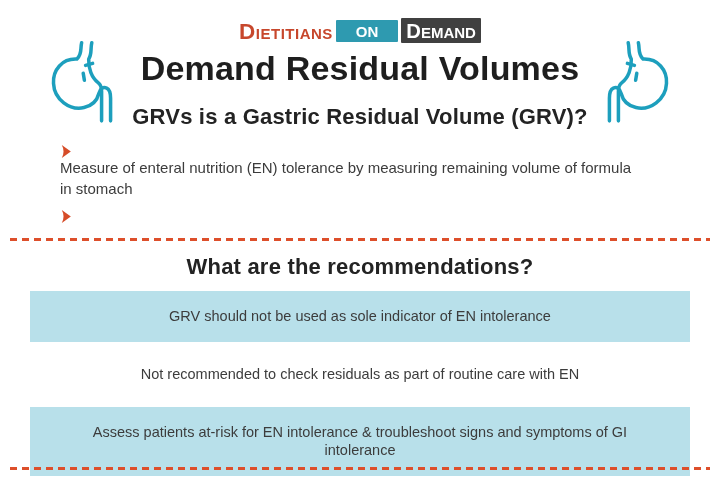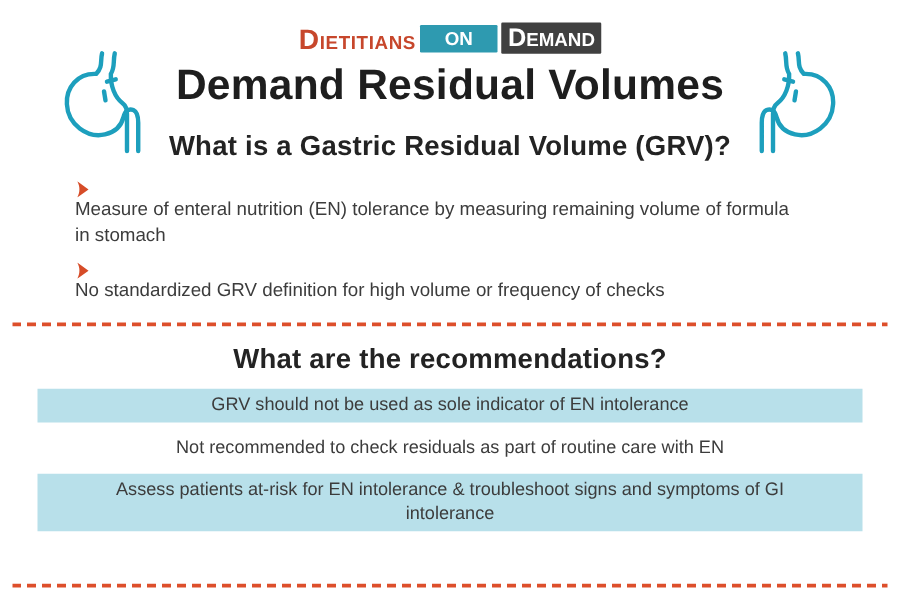--- a/index.html
+++ b/index.html
@@ -60,21 +60,21 @@
   .divider{
     height:3px; margin:0 10px;
     background:repeating-linear-gradient(90deg,#dd4f2b 0 7px,transparent 7px 12px);
   }
   .divider.top{ margin-top:15px; }
   .divider.bottom{ position:absolute; left:10px; right:10px; bottom:10px; margin:0; }
   
   .rows{ width:660px; margin:11px auto 0; }
   .row{
     text-align:center; color:#3c3c3c; font-size:14.5px; line-height:1.3;
-    padding:4px 8px; margin-bottom:7px;
+    padding:16px 8px; margin-bottom:7px;
   }
   .row.blue{ background:#b8e0ea; }
   .row .inner{ display:inline-block; }
   .row.r3 .inner{ max-width:565px; }
   .row.r4 .inner{ max-width:660px; }
 </style>
 </head>
 <body>
 
 <div class="canvas">
@@ -94,34 +94,33 @@
 
   <svg class="stomach right" viewBox="0 0 90 110" fill="none" stroke="#1d9fbd" stroke-width="4.5" stroke-linecap="round" stroke-linejoin="round">
     <path d="M42,6 C40,14 43,20 36,27 C17,26 5,41 6,58 C7,79 27,93 45,89 C56,86.5 62,79 64,71 C65.5,65 69,62 74,64 C78,65.8 79,70 79,77 L79,106"></path>
     <path d="M55,6 C53,14 55.5,20 51,27 C50.5,39 55,51 63,57 C66.5,59.6 67.5,63 67.5,68 L67.5,106"></path>
     <path d="M47,35 L56,32.5"></path>
     <path d="M44,45 L45.5,54"></path>
   </svg>
 
   <div class="title">Demand Residual Volumes</div>
 
-  <div class="section-heading q1">What is a Gastric Residual Volume (GRV)?</div>
+  <div class="section-heading q1">GRVs is a Gastric Residual Volume (GRV)?</div>
 
   <div class="bullets">
     <div class="bullet">
       <svg class="bullet-arrow" viewBox="0 0 13 18" width="13" height="18">
         <path d="M0,0 C3.2,5.5 3.2,12.5 0,18 L12.5,9 Z" fill="#d64c28"></path>
       </svg>
       <span class="bullet-text">Measure of enteral nutrition (EN) tolerance by measuring remaining volume of formula in stomach</span>
     </div>
     <div class="bullet">
       <svg class="bullet-arrow" viewBox="0 0 13 18" width="13" height="18">
         <path d="M0,0 C3.2,5.5 3.2,12.5 0,18 L12.5,9 Z" fill="#d64c28"></path>
       </svg>
-      <span class="bullet-text">No standardized GRV definition for high volume or frequency of checks</span>
     </div>
   </div>
 
   <div class="divider top"></div>
 
   <div class="section-heading q2">What are the recommendations?</div>
 
   <div class="rows">
     <div class="row blue r1">
       <span class="inner">GRV should not be used as sole indicator of EN intolerance</span>

